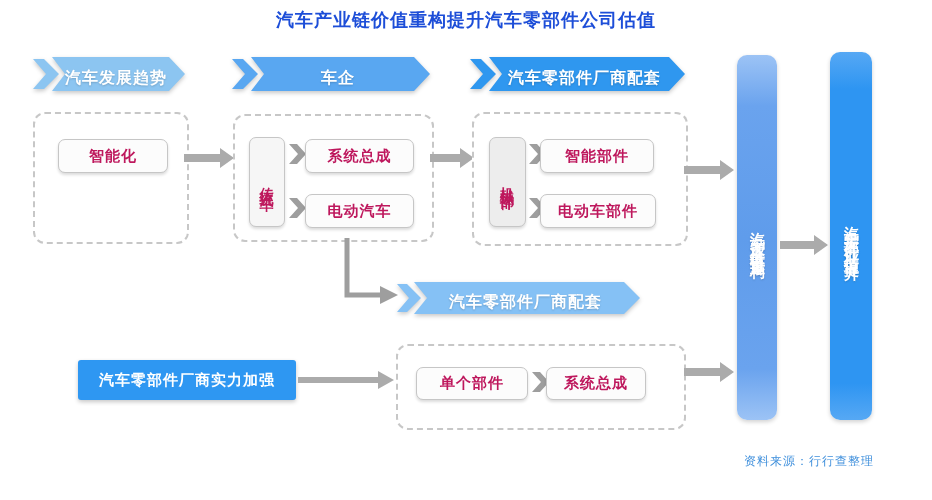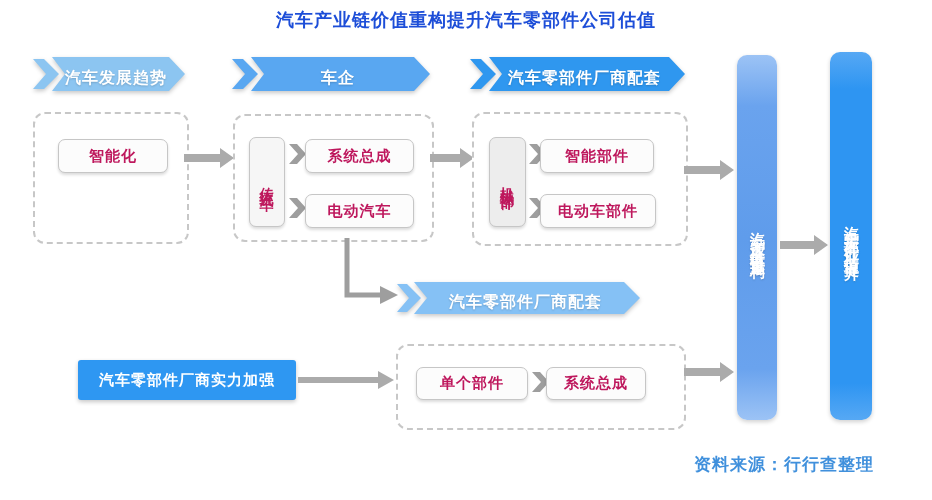--- a/index.html
+++ b/index.html
@@ -41,21 +41,21 @@
   .vbar .lbl{writing-mode:vertical-rl;text-orientation:upright;color:#fff;font-size:15px;
              font-weight:bold;letter-spacing:4px;text-shadow:0 1px 2px rgba(0,0,0,0.15);}
   .vbar.light{background:linear-gradient(180deg,#9cc3f5 0%,#6aa3ee 14%,#5f9ceb 50%,#6aa3ee 86%,#9cc3f5 100%);}
   .vbar.strong{background:linear-gradient(180deg,#56a8f4 0%,var(--bar_strong) 10%,var(--bar_strong) 90%,#56a8f4 100%);}
 
   
   .bluebox{position:absolute;background:var(--solid_box);border-radius:3px;
            box-shadow:0 2px 4px rgba(0,0,0,0.22);display:flex;align-items:center;justify-content:center;
            color:#fff;font-size:15px;font-weight:bold;letter-spacing:1px;}
 
-  .source{position:absolute;right:58px;top:453px;font-size:17px;font-weight:bold;
+  .source{position:absolute;right:58px;top:453px;font-size:12px;font-weight:normal;
           color:var(--source_text);letter-spacing:1px;margin-left:36px;}
 </style>
 </head>
 <body>
 
 <div class="stage">
 
   <div class="title">汽车产业链价值重构提升汽车零部件公司估值</div>
 
   <div class="banner" style="left:33px;top:57px;width:152px">

